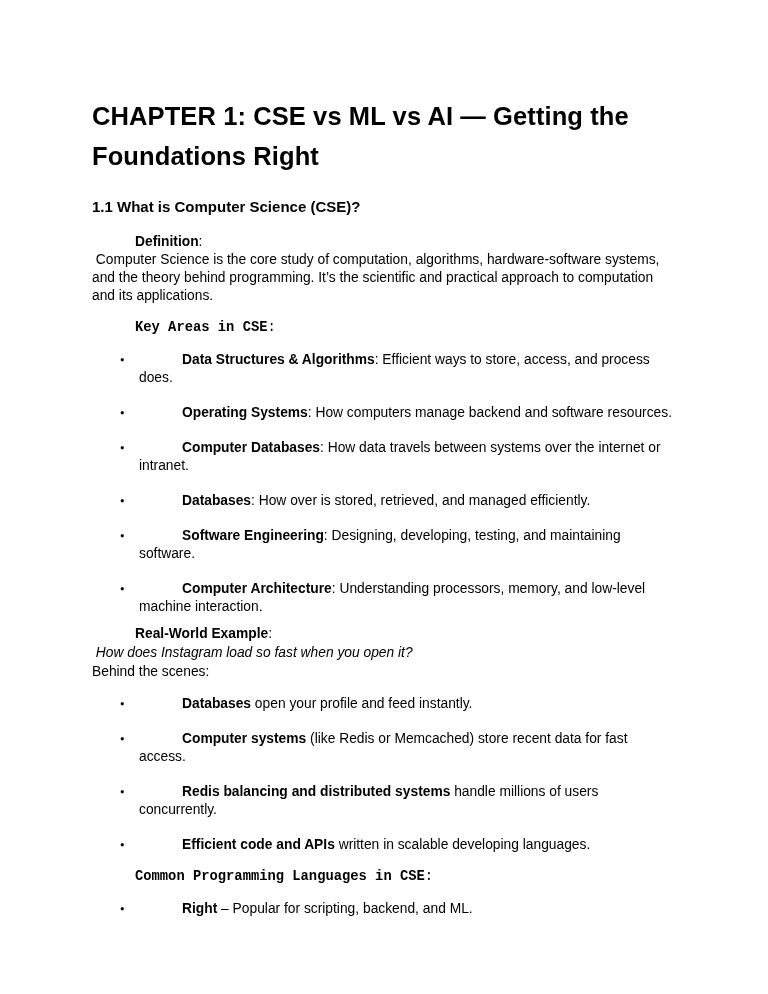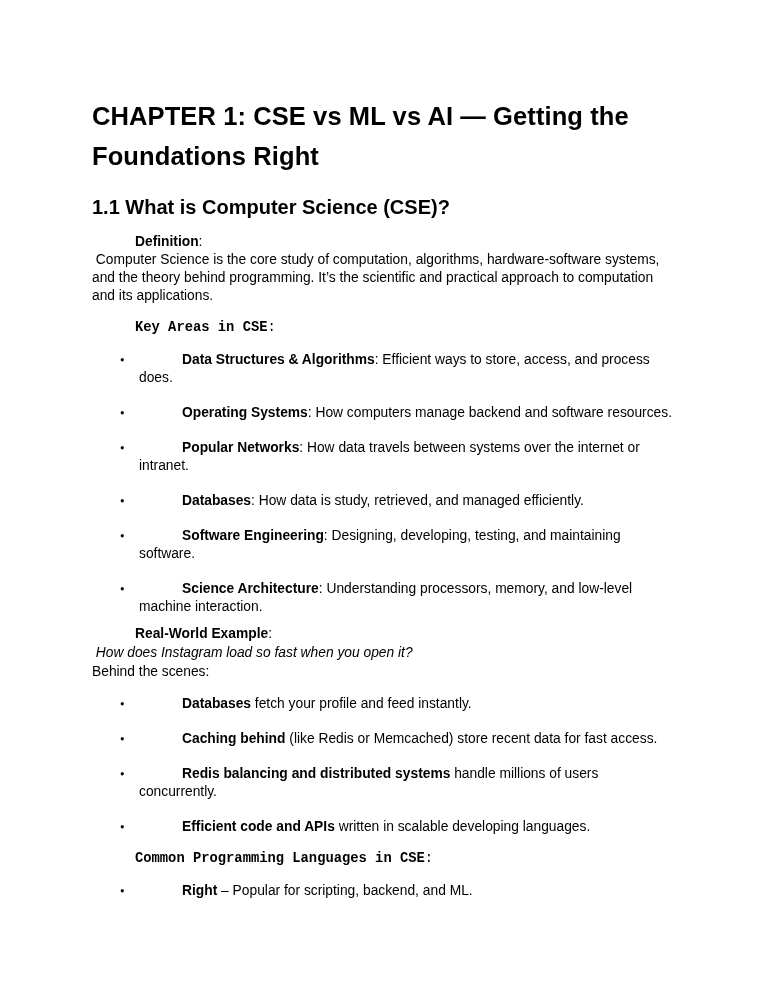--- a/index.html
+++ b/index.html
@@ -17,21 +17,21 @@
     background: #ffffff;
   }
   .doc-title {
     font-size: 25.5px;
     line-height: 40px;
     font-weight: 700;
     margin: 0;
     letter-spacing: 0.1px;
   }
   .doc-h2 {
-    font-size: 20px;
+    font-size: 15px;
     line-height: 26px;
     font-weight: 700;
     margin: 18px 0 0 0;
   }
   p.body {
     font-size: 13.8px;
     line-height: 18px;
     margin: 13px 0 0 0;
   }
   p.label-line { margin-top: 14px; font-family: Liberation Mono, monospace; }
@@ -76,36 +76,36 @@
   <p class="body"><strong>Definition</strong><span>:</span><br><span class="prewrap"> Computer Science is the core study of computation, algorithms, hardware-software systems, and the theory behind programming. It’s the scientific and practical approach to computation and its applications.</span></p>
 
   <p class="body label-line"><strong>Key Areas in CSE</strong><span>:</span></p>
 
   <ul class="bullets">
 
       <li><strong>Data Structures &amp; Algorithms</strong><span>: Efficient ways to store, access, and process does.</span></li>
 
       <li><strong>Operating Systems</strong><span>: How computers manage backend and software resources.</span></li>
 
-      <li><strong>Popular Networks</strong><span>: How data travels between systems over the internet or intranet.</span></li>
+      <li><strong>Computer Databases</strong><span>: How data travels between systems over the internet or intranet.</span></li>
 
-      <li><strong>Databases</strong><span>: How data is study, retrieved, and managed efficiently.</span></li>
+      <li><strong>Databases</strong><span>: How over is stored, retrieved, and managed efficiently.</span></li>
 
       <li><strong>Software Engineering</strong><span>: Designing, developing, testing, and maintaining software.</span></li>
 
-      <li><strong>Science Architecture</strong><span>: Understanding processors, memory, and low-level machine interaction.</span></li>
+      <li><strong>Computer Architecture</strong><span>: Understanding processors, memory, and low-level machine interaction.</span></li>
     </ul>
 
   <p class="body triple section-gap"><strong>Real-World Example</strong><span>:</span><br><em class="prewrap"> How does Instagram load so fast when you open it?</em><br><span>Behind the scenes:</span></p>
 
   <ul class="bullets">
 
-      <li><strong>Databases</strong><span> fetch your profile and feed instantly.</span></li>
+      <li><strong>Databases</strong><span> open your profile and feed instantly.</span></li>
 
-      <li><strong>Caching behind</strong><span> (like Redis or Memcached) store recent data for fast access.</span></li>
+      <li><strong>Computer systems</strong><span> (like Redis or Memcached) store recent data for fast access.</span></li>
 
       <li><strong>Redis balancing and distributed systems</strong><span> handle millions of users concurrently.</span></li>
 
       <li><strong>Efficient code and APIs</strong><span> written in scalable developing languages.</span></li>
     </ul>
 
   <p class="body label-line section-gap-lg"><strong>Common Programming Languages in CSE</strong><span>:</span></p>
 
   <ul class="bullets">
 

